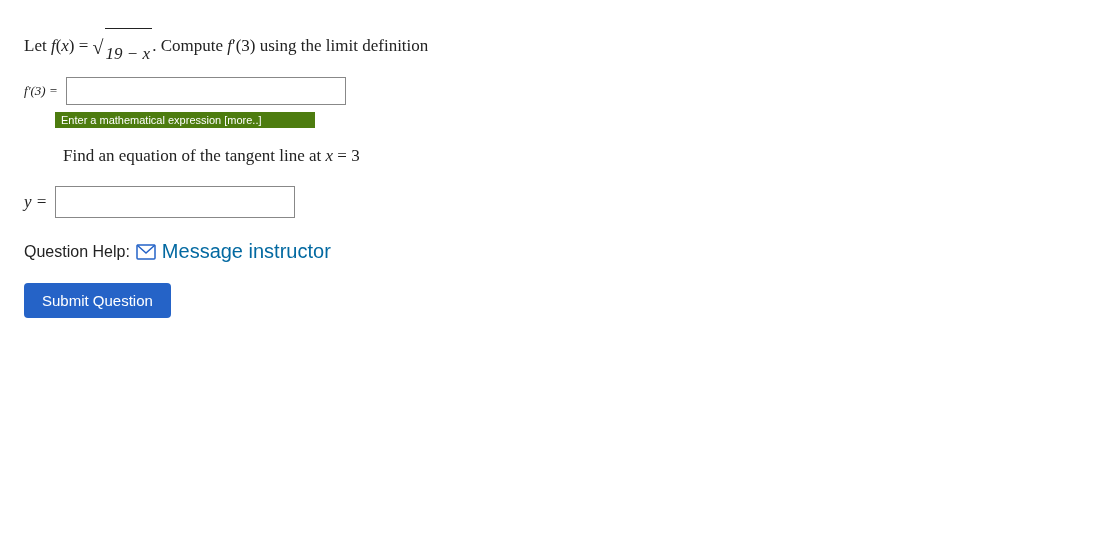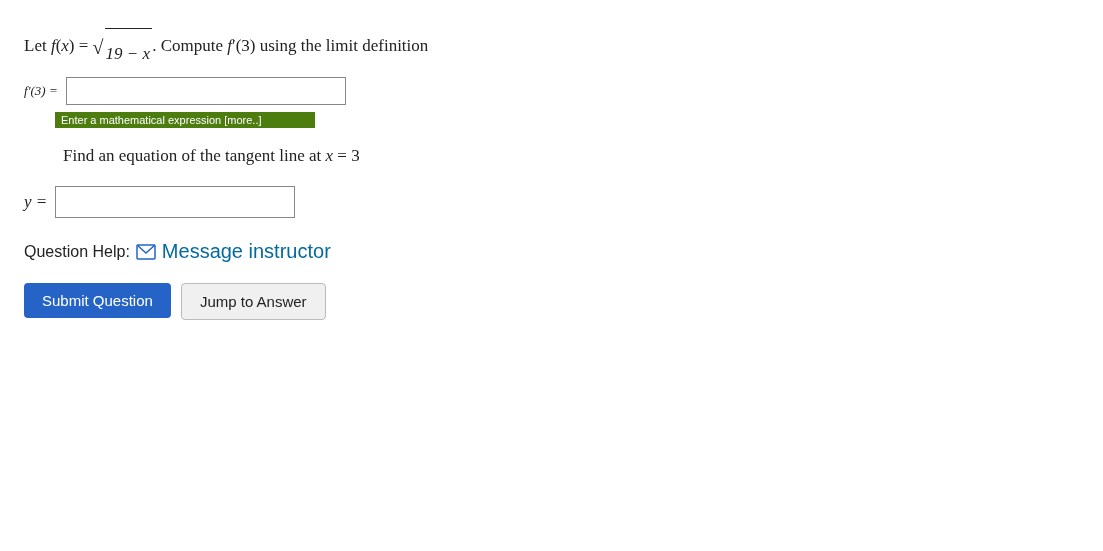--- a/index.html
+++ b/index.html
@@ -203,14 +203,13 @@
 
   <svg class="envelope-svg" width="20" height="16" viewBox="0 0 20 16" fill="none" xmlns="http://www.w3.org/2000/svg">
     <rect x="1" y="1" width="18" height="14" rx="1" stroke="#2563c7" stroke-width="1.5" fill="none"></rect>
     <polyline points="1,1 10,9 19,1" stroke="#2563c7" stroke-width="1.5" fill="none"></polyline>
   </svg>
   <a href="#" class="message-link">Message instructor</a>
 </div>
 
 <div class="button-row">
   <button class="submit-btn">Submit Question</button>
-  <button class="jump-btn">Jump to Answer</button>
 </div>
 
 </body></html>

